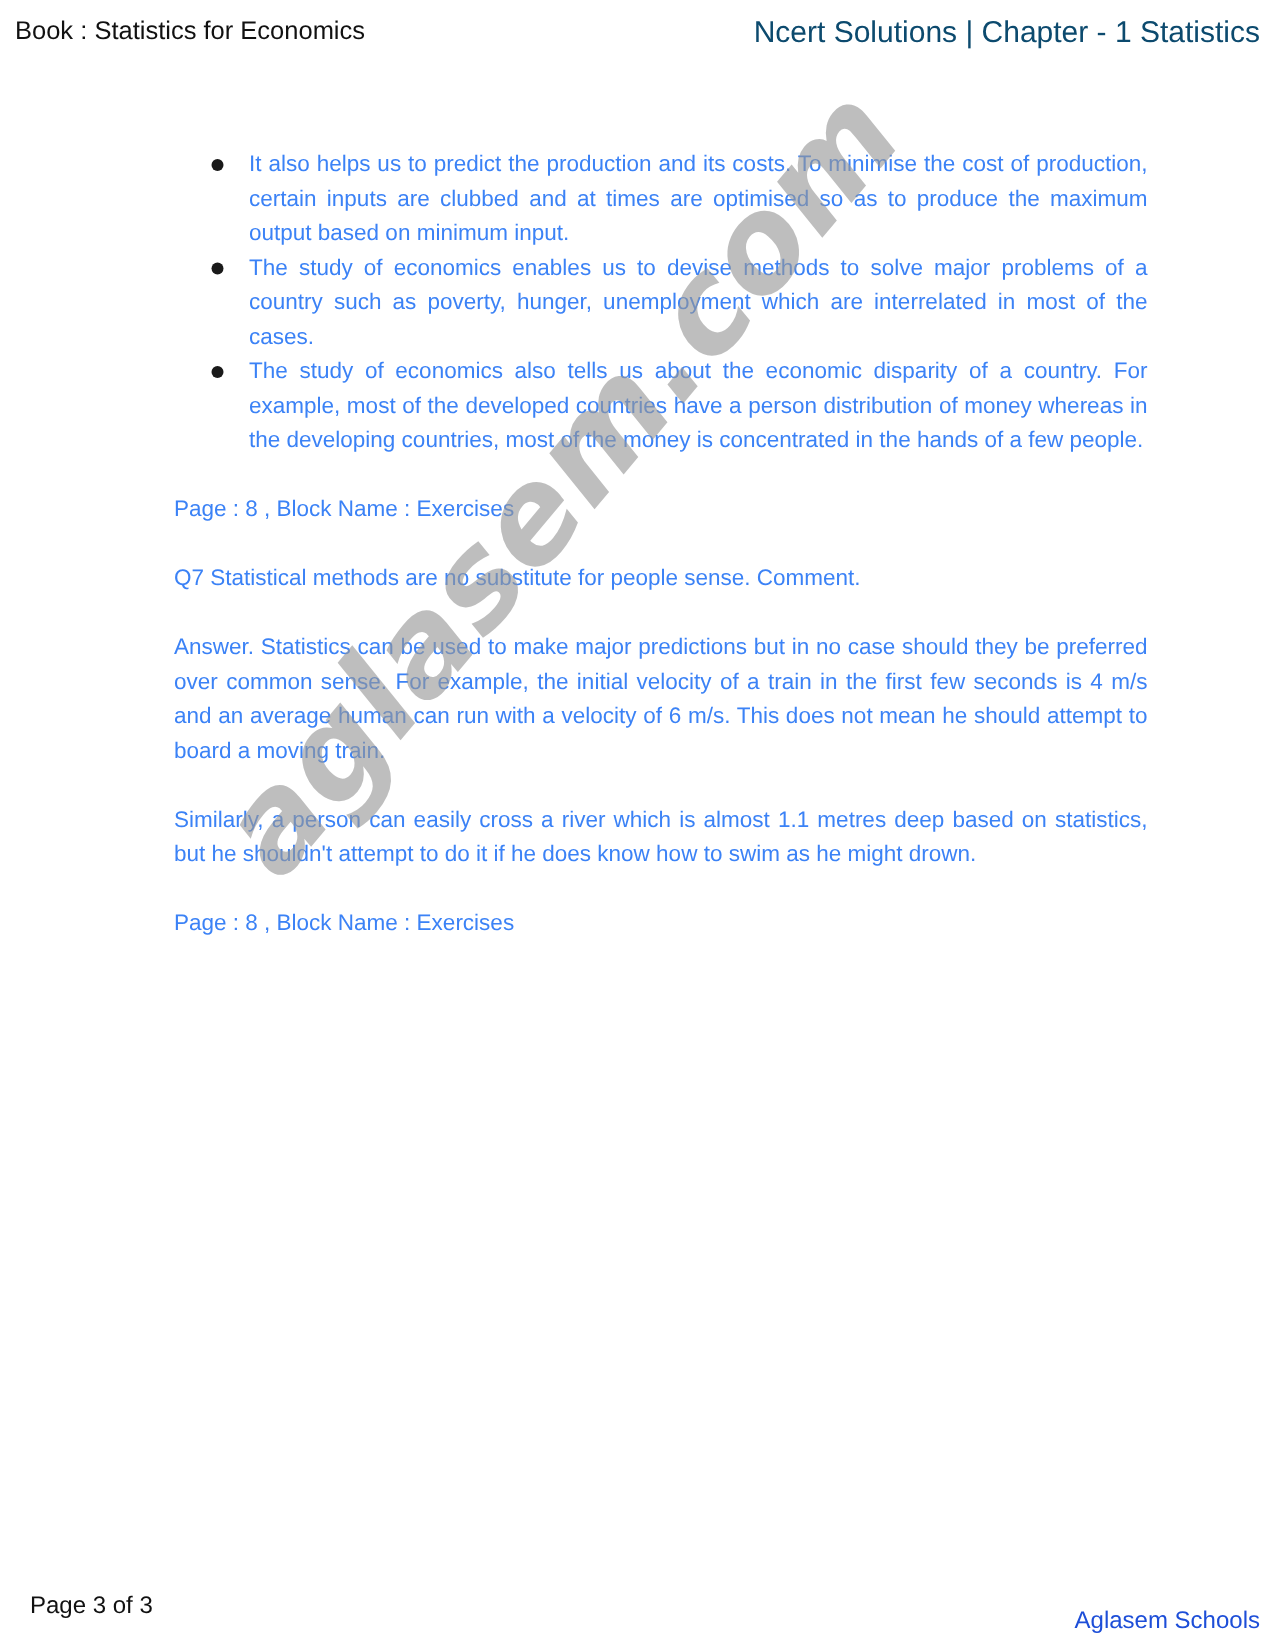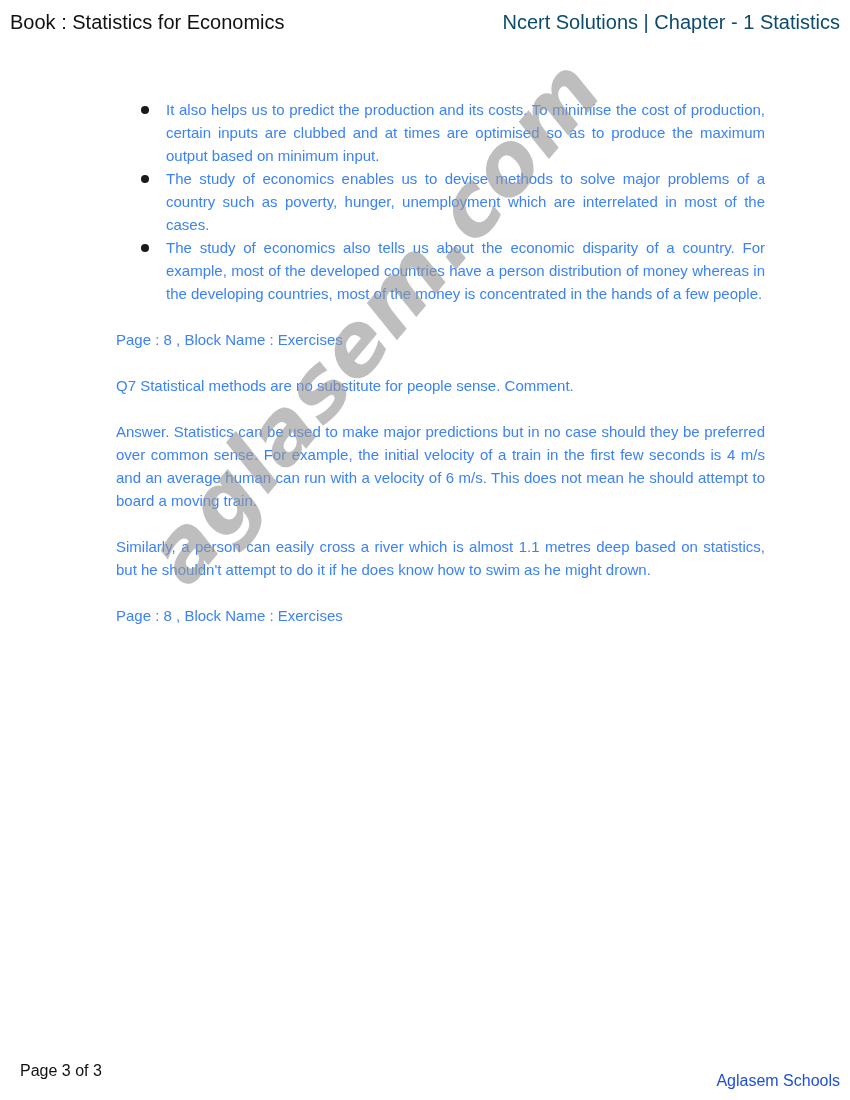--- a/index.html
+++ b/index.html
@@ -12,21 +12,21 @@
       height: 1100px;
       position: relative;
       overflow: hidden;
       font-family: "Liberation Sans", "DejaVu Sans", sans-serif;
       color: #1a1a1a;
     }
     .header-left {
       position: absolute;
       left: 10px;
       top: 11px;
-      font-size: 20px;
+      font-size: 17px;
       color: #111;
       white-space: nowrap;
     }
     .header-right {
       position: absolute;
       right: 10px;
       top: 11px;
       font-size: 20px;
       color: #0c4a6e;
       white-space: nowrap;

